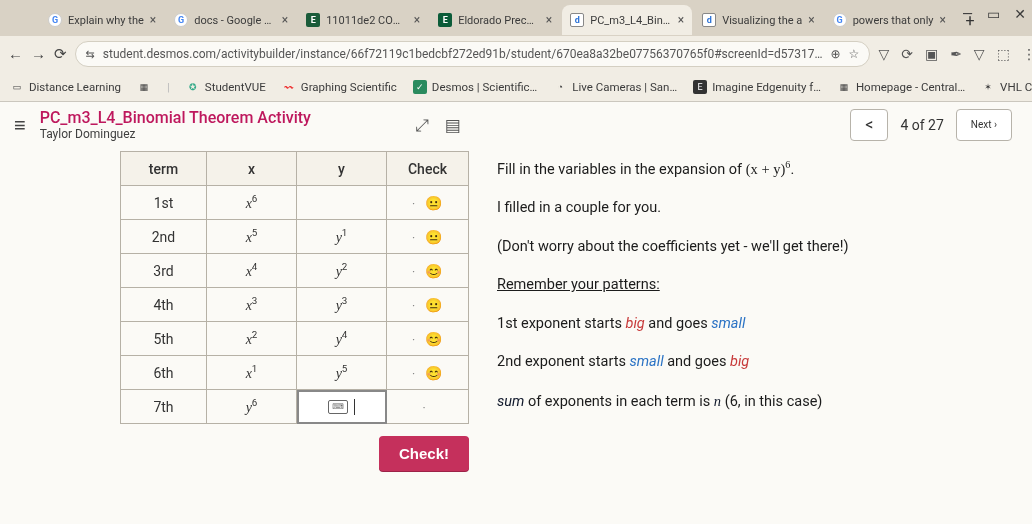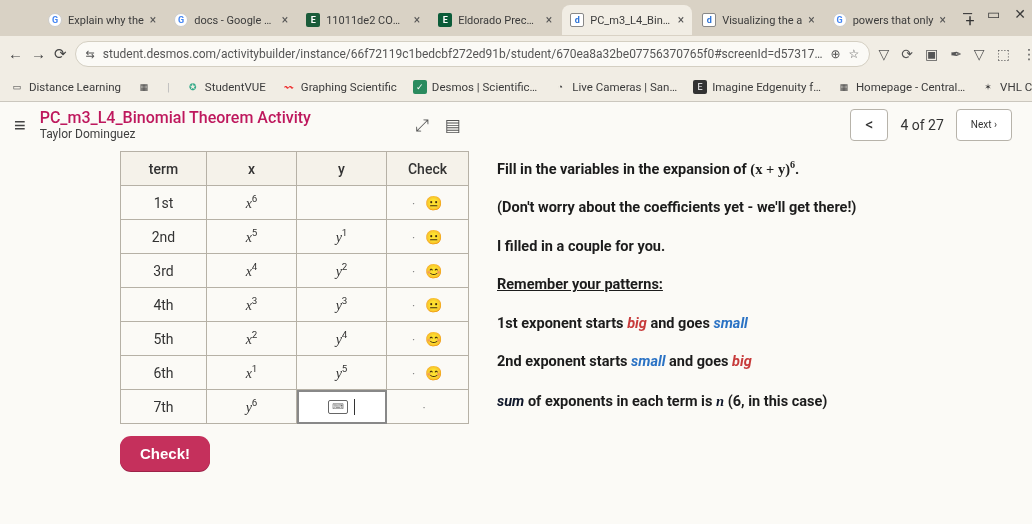--- a/index.html
+++ b/index.html
@@ -113,21 +113,21 @@
       justify-content: center;
       cursor: pointer;
       color:#333;
     }
     .nav-box.prev { width: 38px; font-size: 16px; }
     .nav-box.next { padding: 0 14px; font-size: 10px; gap: 6px; }
     .slide-count { font-size: 14px; color: #333; }
 
     
     .activity-row { display: flex; padding: 6px 40px 0 120px; gap: 28px; align-items:flex-start; }
-    .table-area { display:flex; flex-direction:column; align-items:flex-start; }
+    .table-area { display:flex; flex-direction:column; align-items:flex-end; }
     table.binom {
       border-collapse: collapse;
       font-size: 14px;
       color: #333;
       background:#fbfaf6;
     }
     table.binom th, table.binom td {
       border: 1.5px solid #b6b1a6;
       text-align: center;
       padding: 0;
@@ -151,31 +151,31 @@
       border: 1.5px solid #666; border-radius: 2px;
       display:inline-flex; align-items:center; justify-content:center;
       font-size:8px; color:#666;
     }
     .cursor-line { width:1px; height:16px; background:#333; }
     .check-btn {
       margin-top: 12px;
       background: #c5305c;
       color: #fff;
       border: none;
-      border-radius: 11px;
+      border-radius: 4px;
       padding: 9px 20px;
       font-size: 15px;
       font-weight: 600;
       cursor: pointer;
       box-shadow: 0 1px 0 #9c2248;
     }
 
     
     .instructions { flex:1; padding-top: 6px; font-size: 14.5px; color:#1c1c1c; line-height: 1.55; }
-    .instructions p { margin-bottom: 16px; font-weight: bold; }
+    .instructions p { margin-bottom: 16px; }
     .underline { text-decoration: underline; }
     .red { color: #c73a3a; font-style: italic; }
     .blue { color: #2a72c4; font-style: italic; }
     .orange { color: #0f172a; font-style: italic; }
     .formula { font-family: "Times New Roman", serif; }
   </style>
 </head>
 <body>
 
 <div class="tab-strip">
@@ -365,22 +365,22 @@
           </tbody>
       </table>
       <button class="check-btn">Check!</button>
     </div>
 
     <div class="instructions">
       <p>
         <span>Fill in the variables in the expansion of </span>
         <span class="formula"><span>(x + y)</span><span class="sup">6</span></span><span>.</span>
       </p>
+      <p>I filled in a couple for you.</p>
       <p>(Don't worry about the coefficients yet - we'll get there!)</p>
-      <p>I filled in a couple for you.</p>
       <p><span class="underline">Remember your patterns:</span></p>
       <p>
         <span>1st exponent starts </span><span class="red">big</span><span> and goes </span><span class="blue">small</span>
       </p>
       <p>
         <span>2nd exponent starts </span><span class="blue">small</span><span> and goes </span><span class="red">big</span>
       </p>
       <p>
         <span class="orange">sum</span><span> of exponents in each term is </span><span class="orange math-i">n</span><span> (6, in this case)</span>
       </p>

